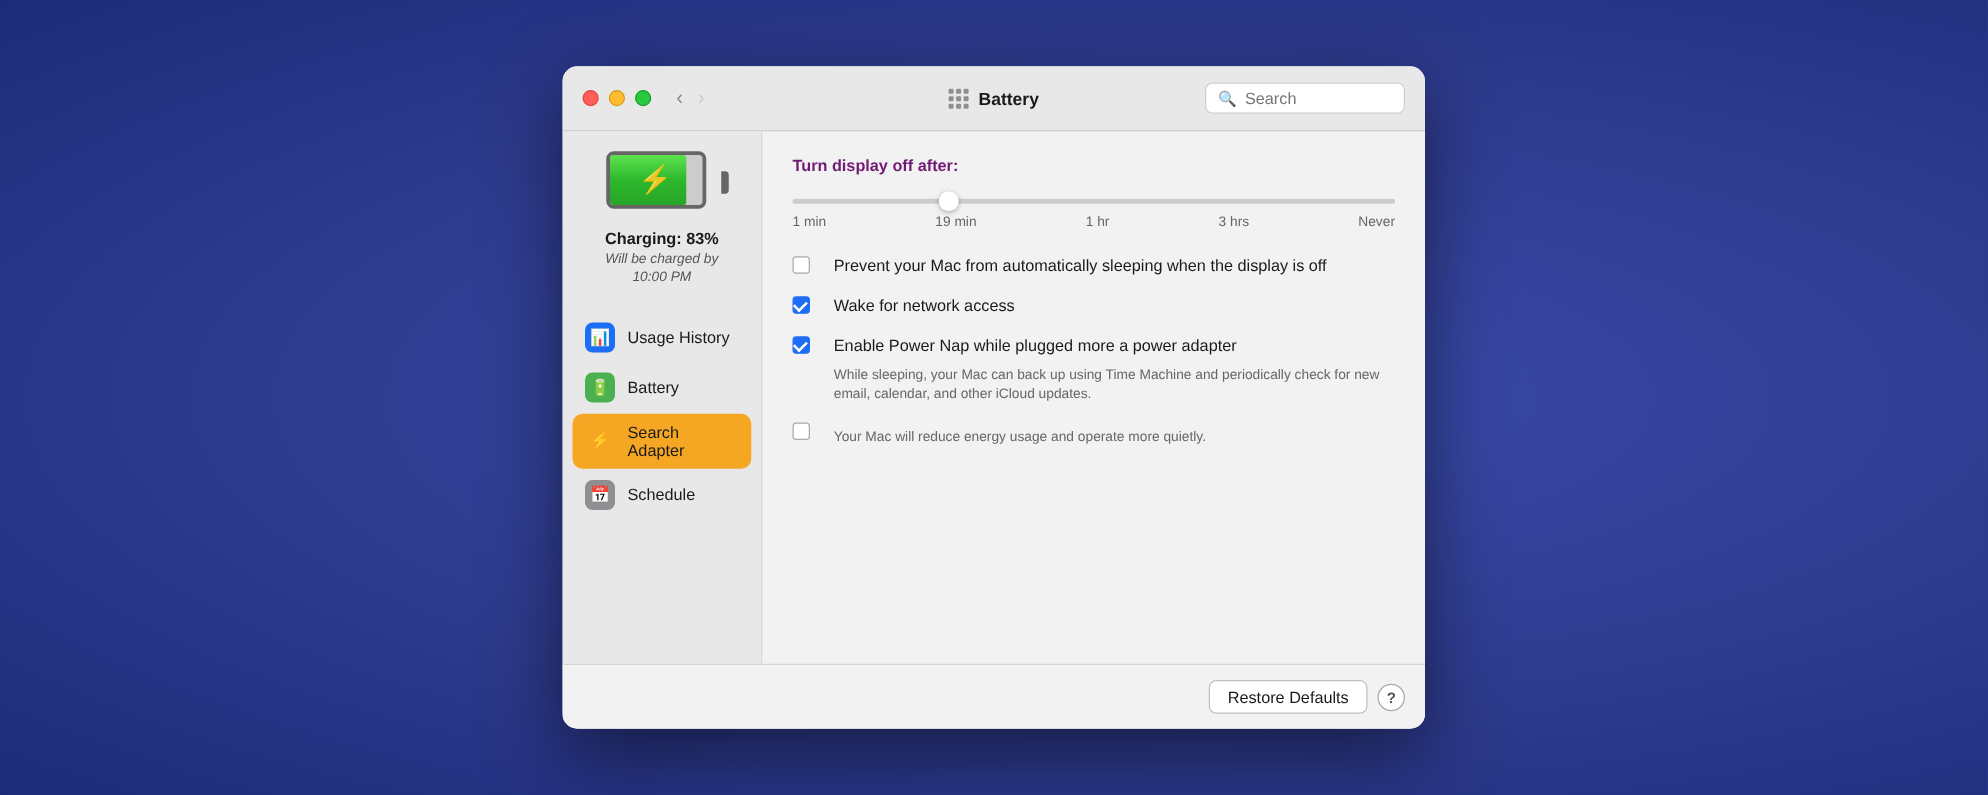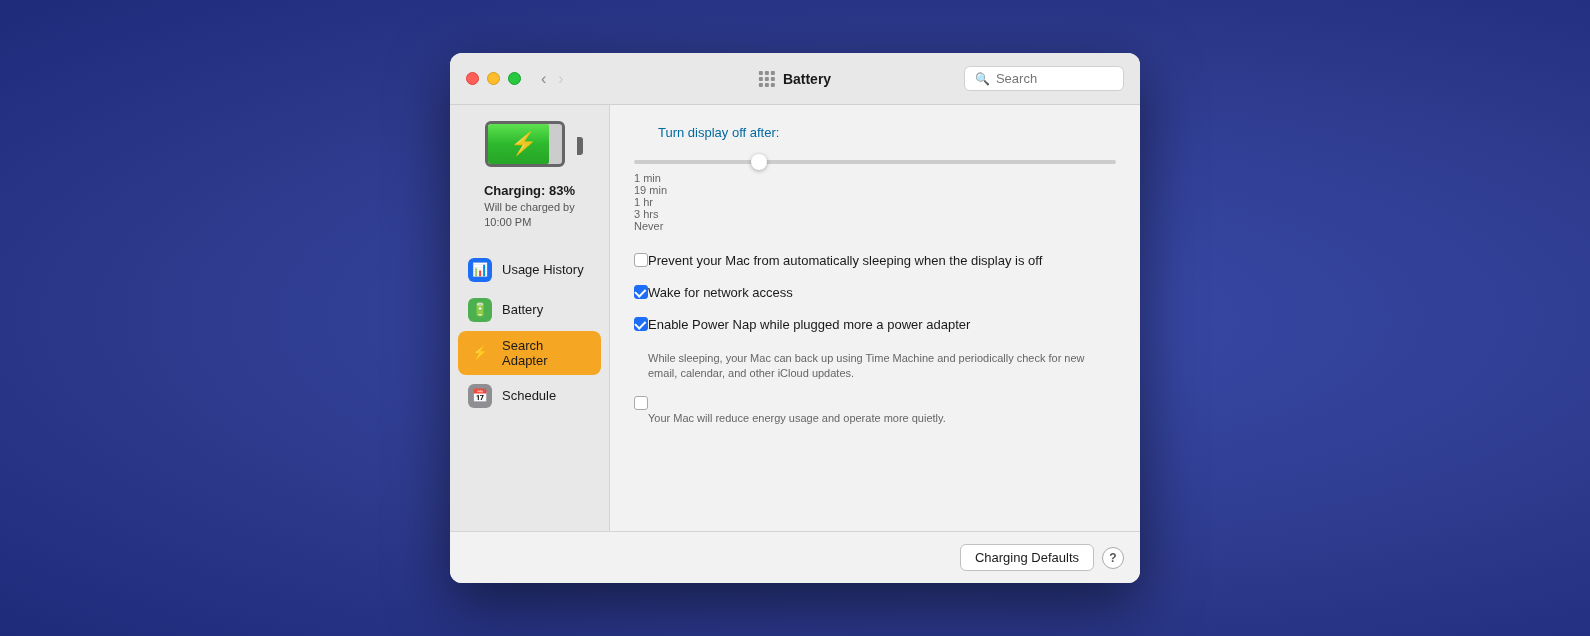--- a/index.html
+++ b/index.html
@@ -200,21 +200,23 @@
       font-size: 13px;
       font-weight: 600;
       color: #1a1a1a;
       text-align: right;
       margin-bottom: 2px;
     }
 
     .charging-sub {
       font-size: 11px;
       color: #555;
+      text-align: center;
       line-height: 1.4;
+      font-style: italic;
     }
 
     .sidebar-nav {
       margin-top: 20px;
       width: 100%;
       display: flex;
       flex-direction: column;
       gap: 2px;
     }
 
@@ -261,45 +263,43 @@
       background: #f2f2f2;
       padding: 20px 24px;
       display: flex;
       flex-direction: column;
       gap: 0;
       overflow-y: auto;
     }
 
     .section-label {
       font-size: 13px;
-      font-weight: 400;
-      color: #0369a1;
+      font-weight: 700;
+      color: #701a75;
       margin-bottom: 10px;
-      margin-left: 24px;
     }
 
     
     .slider-container {
       margin-bottom: 20px;
     }
 
     .slider-labels {
       display: flex;
       justify-content: space-between;
       font-size: 11px;
       color: #666;
       margin-top: 4px;
-      flex-direction: column;
     }
 
     
     .option-row {
       display: flex;
       align-items: flex-start;
-      gap: 0;
+      gap: 19px;
       margin-bottom: 14px;
     }
 
     .checkbox {
       width: 14px;
       height: 14px;
       border: 1.5px solid #aaa;
       border-radius: 3px;
       background: white;
       flex-shrink: 0;
@@ -330,21 +330,21 @@
 
     .option-main {
       font-size: 13px;
       color: #1a1a1a;
       line-height: 1.4;
     }
 
     .option-sub {
       font-size: 11px;
       color: #666;
-      margin-top: 16px;
+      margin-top: 6px;
       line-height: 1.4;
     }
 
     
     .bottom-bar {
       display: flex;
       justify-content: flex-end;
       align-items: center;
       gap: 8px;
       padding: 12px 16px;
@@ -510,16 +510,16 @@
         <div class="option-text">
           <div class="option-sub">Your Mac will reduce energy usage and operate more quietly.</div>
         </div>
       </div>
 
       <div style="flex:1"></div>
     </div>
   </div>
 
   <div class="bottom-bar">
-    <button class="restore-btn">Charging Defaults</button>
+    <button class="restore-btn">Restore Defaults</button>
     <button class="help-btn">?</button>
   </div>
 </div>
 
 </body></html>

